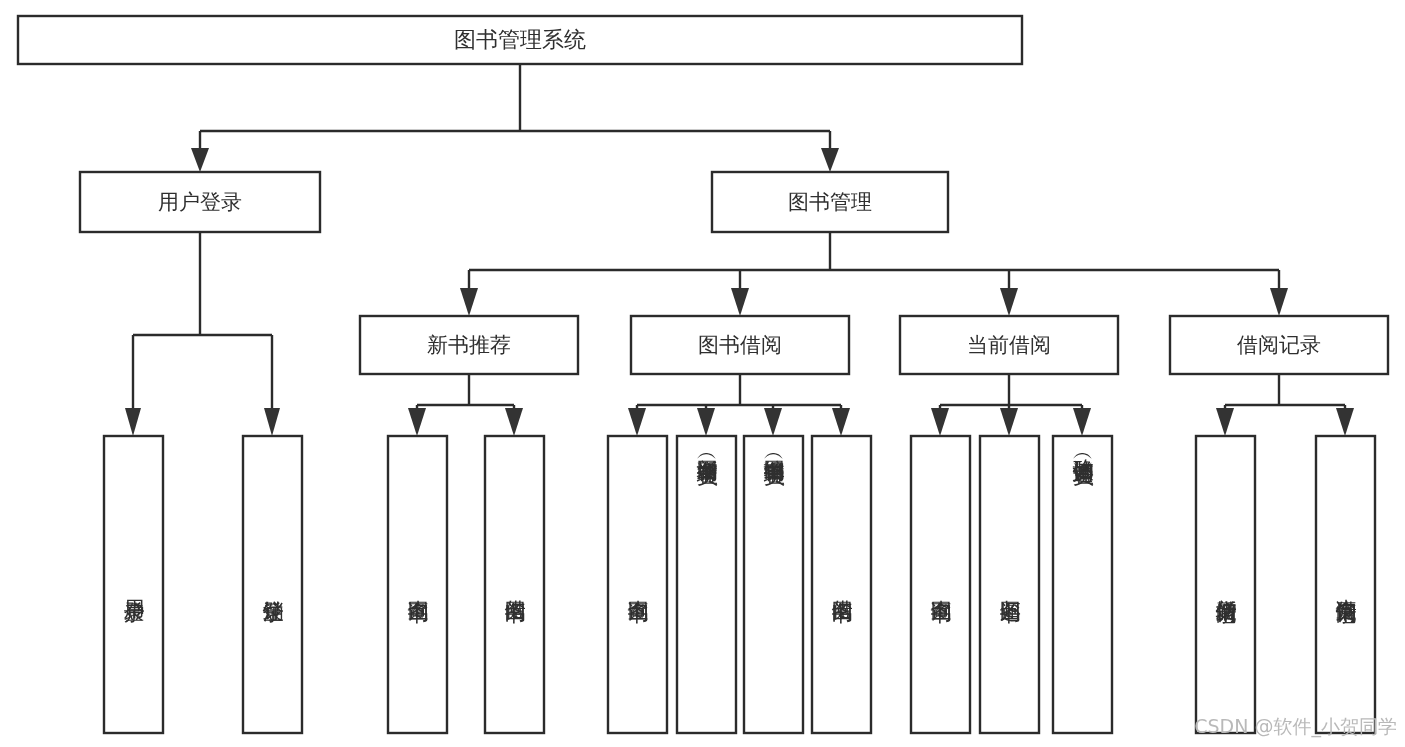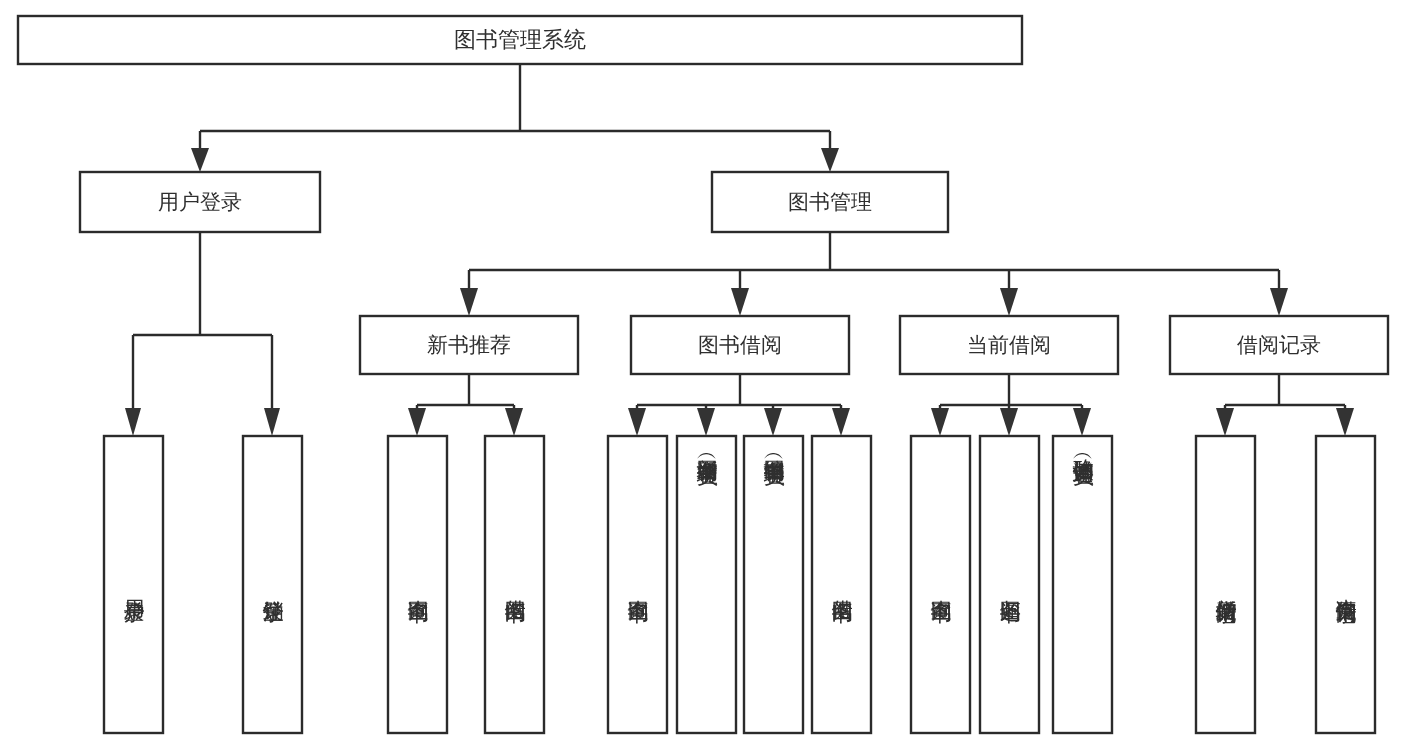--- a/index.html
+++ b/index.html
@@ -254,14 +254,15 @@
     <span class="leaf-label" style="padding-top:6px;">确认归还（管理员）</span>
   </div>
 
   <div class="leaf-label-wrap" style="left:1196px; top:436px; width:59px; height:297px;">
     <span class="leaf-label">新增借阅记录</span>
   </div>
   <div class="leaf-label-wrap" style="left:1316px; top:436px; width:59px; height:297px;">
     <span class="leaf-label">查询借阅记录</span>
   </div>
 
+  <div class="watermark">CSDN @软件_小贺同学</div>
 
 </div>
 
 </body></html>

